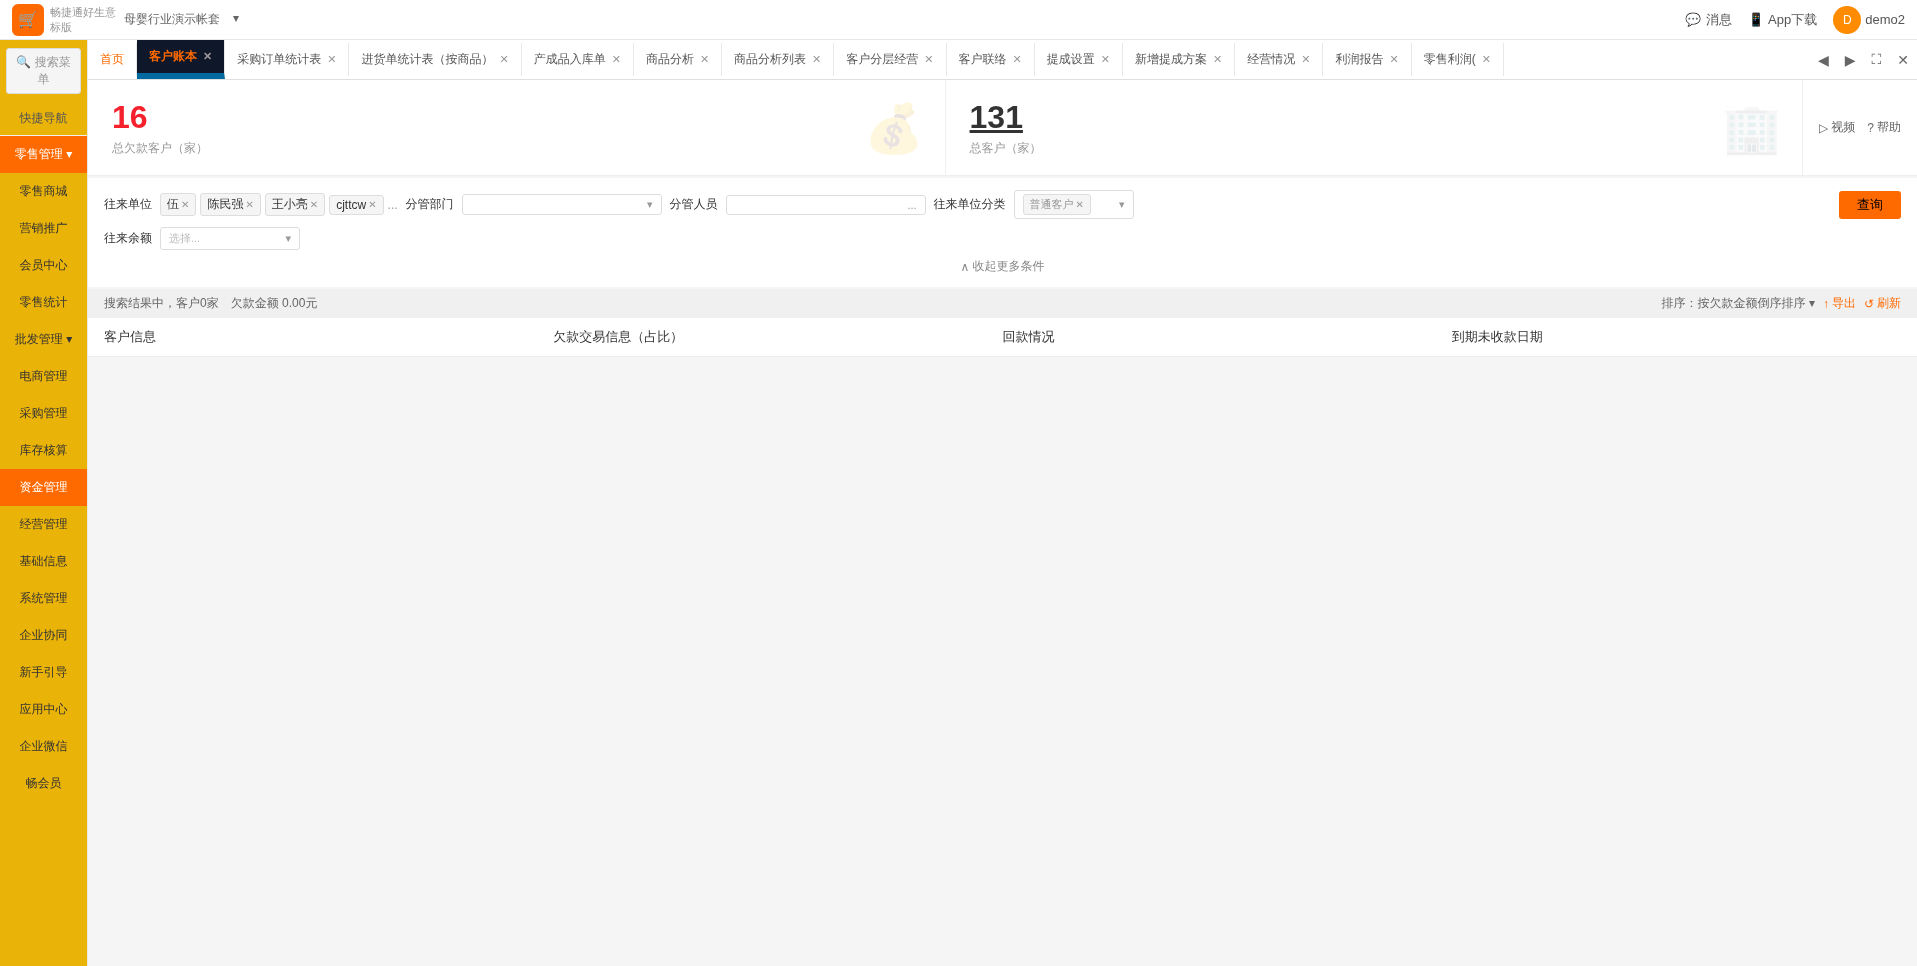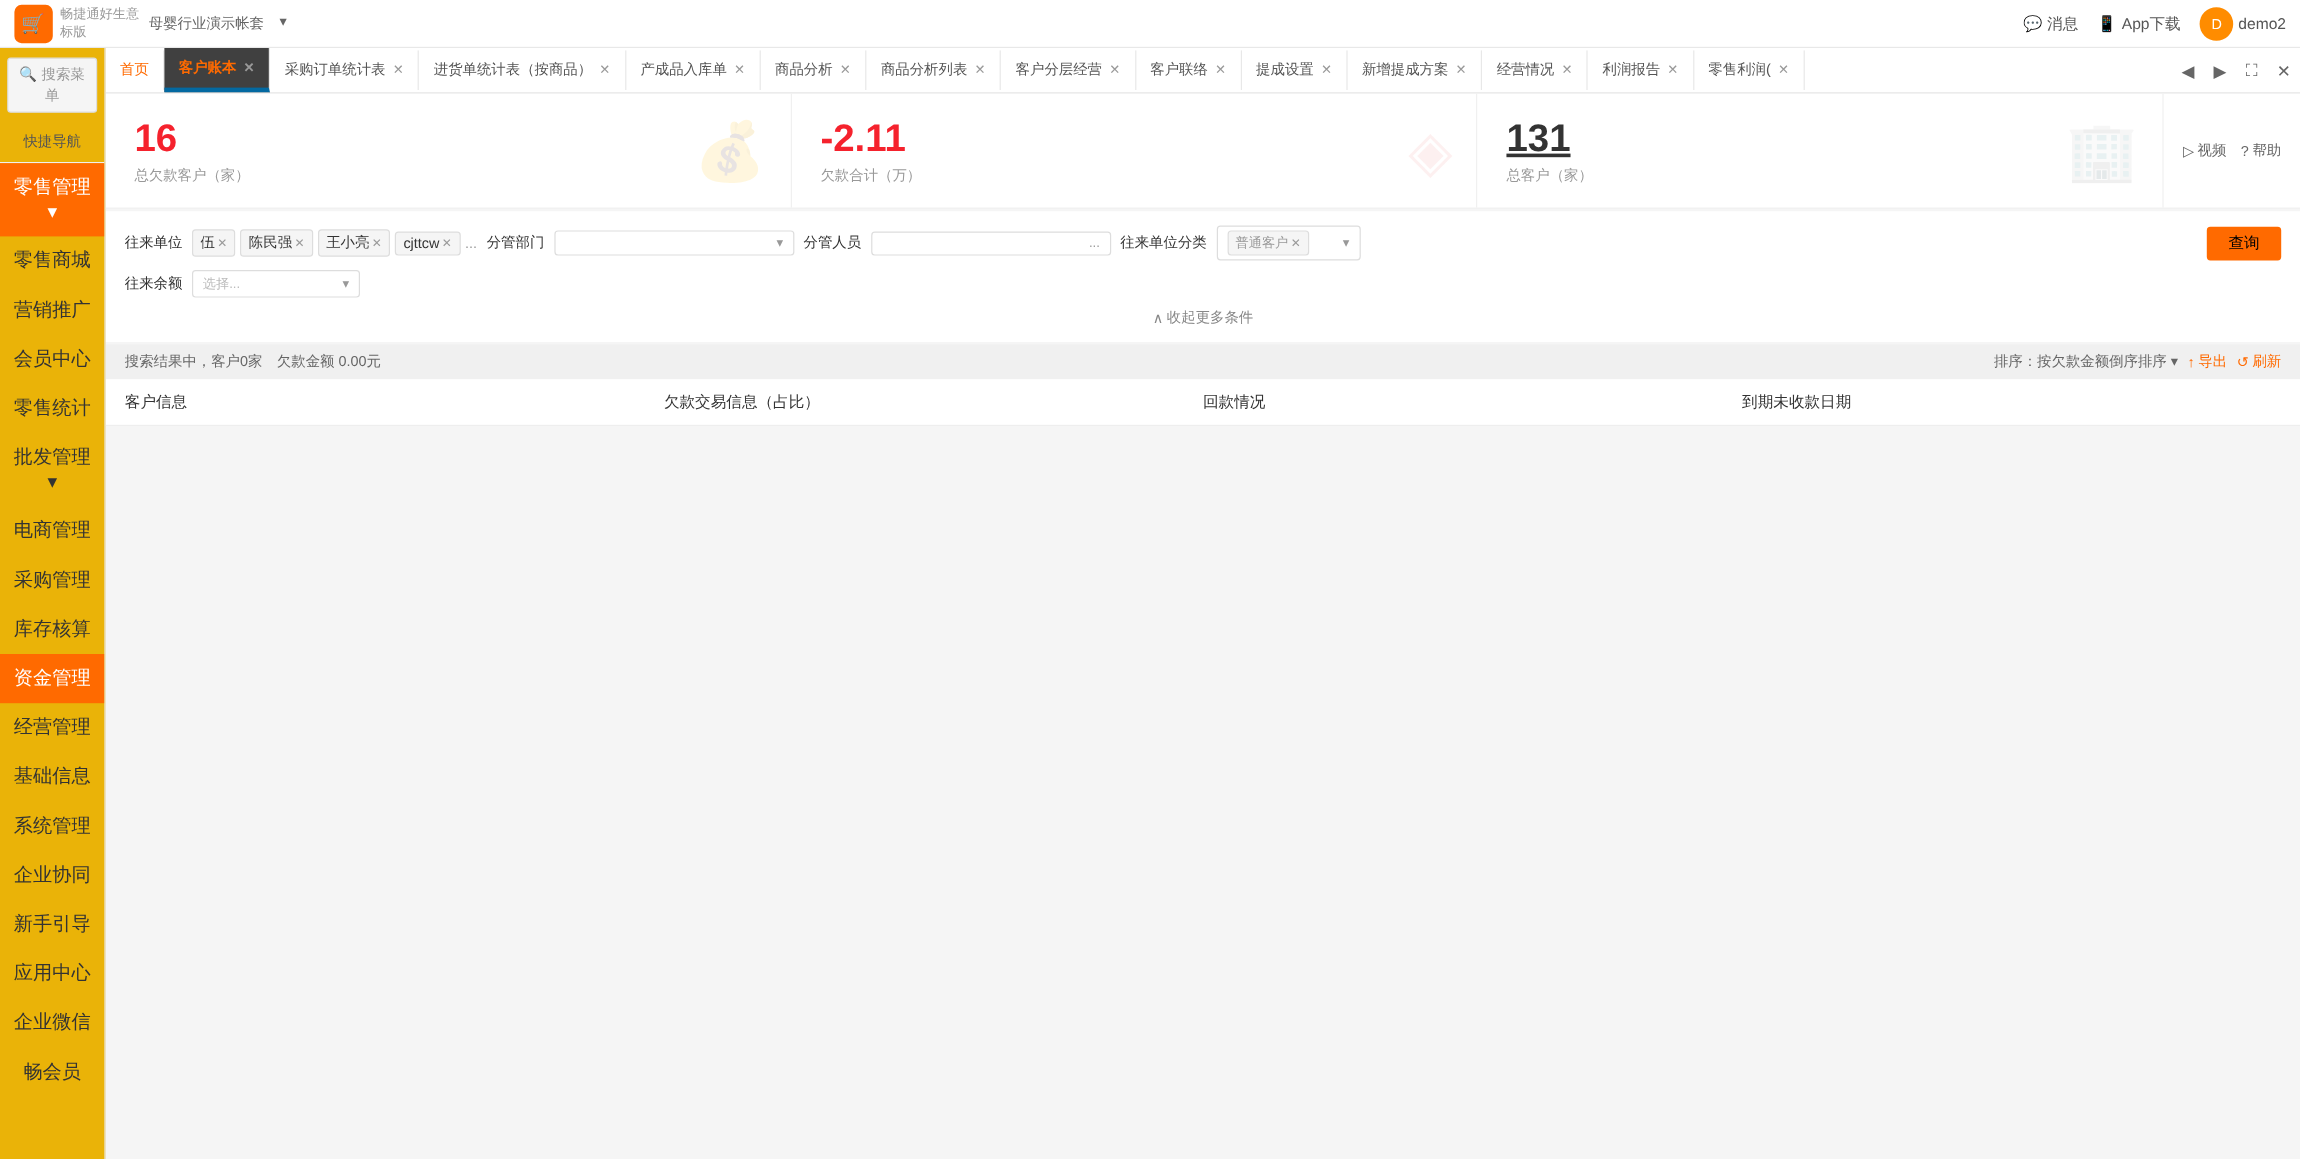--- a/index.html
+++ b/index.html
@@ -18,27 +18,27 @@
     .user-avatar { width: 28px; height: 28px; border-radius: 50%; background: #ff8c00; display: flex; align-items: center; justify-content: center; color: #fff; font-size: 12px; }
 
     
     .main-layout { display: flex; flex: 1; overflow: hidden; }
 
     
     .sidebar { width: 88px; background: #eab308; border-right: 1px solid #e8e8e8; display: flex; flex-direction: column; overflow-y: auto; flex-shrink: 0; }
     .sidebar-search { padding: 8px 6px; }
     .sidebar-search-btn { width: 100%; background: #f5f5f5; border: 1px solid #ddd; border-radius: 3px; padding: 5px; font-size: 12px; color: #999; text-align: center; cursor: pointer; }
     .sidebar-nav-btn { padding: 8px 6px; text-align: center; font-size: 12px; color: #555; cursor: pointer; border-bottom: 1px solid #f0f0f0; }
-    .sidebar-item { padding: 10px 6px; text-align: center; font-size: 16px; color: #333; cursor: pointer; }
+    .sidebar-item { padding: 10px 6px; text-align: center; font-size: 12px; color: #333; cursor: pointer; }
     .sidebar-item.active { background: #ff6a00; color: #fff; }
 
     
     .tabs-bar { background: #fff; border-bottom: 1px solid #e0e0e0; display: flex; align-items: center; flex-shrink: 0; overflow: hidden; }
     .tab { display: flex; align-items: center; gap: 4px; padding: 8px 12px; font-size: 12px; color: #555; cursor: pointer; border-right: 1px solid #e8e8e8; white-space: nowrap; flex-shrink: 0; }
-    .tab.active { background: #404040; color: #ff6a00; border-bottom: 4px solid #0369a1; font-weight: bold; }
+    .tab.active { background: #0f172a; color: #ff6a00; border-bottom: 6px solid #0369a1; font-weight: bold; }
     .tab.home { color: #ff6a00; }
     .tab-close { font-size: 11px; color: #999; margin-left: 2px; }
     .tabs-controls { display: flex; align-items: center; margin-left: auto; flex-shrink: 0; }
     .tabs-ctrl-btn { padding: 4px 8px; cursor: pointer; color: #666; font-size: 14px; }
 
     
     .content { flex: 1; overflow-y: auto; background: #f5f5f5; }
 
     
     .summary-cards { display: flex; background: #fff; margin-bottom: 2px; border-bottom: 1px solid #eee; }
@@ -251,25 +251,20 @@
     <div class="content">
 
       <div class="summary-cards">
 
         <div class="summary-card">
           <div class="summary-card-icon">💰</div>
           <div class="summary-value red">16</div>
           <div class="summary-label">总欠款客户（家）</div>
         </div>
 
-        <div class="summary-card">
-          <div class="summary-card-icon" style="color:#f5a0a0;">◈</div>
-          <div class="summary-value red">-2.11</div>
-          <div class="summary-label">欠款合计（万）</div>
-        </div>
 
         <div class="summary-card">
           <div class="summary-card-icon" style="color:#a0c8f5;">🏢</div>
           <div class="summary-value black">131</div>
           <div class="summary-label">总客户（家）</div>
         </div>
 
         <div style="display:flex;align-items:center;justify-content:flex-end;padding:12px 16px;gap:12px;">
           <div style="display:flex;align-items:center;gap:3px;font-size:12px;color:#666;cursor:pointer;">
             <span>▷</span>

